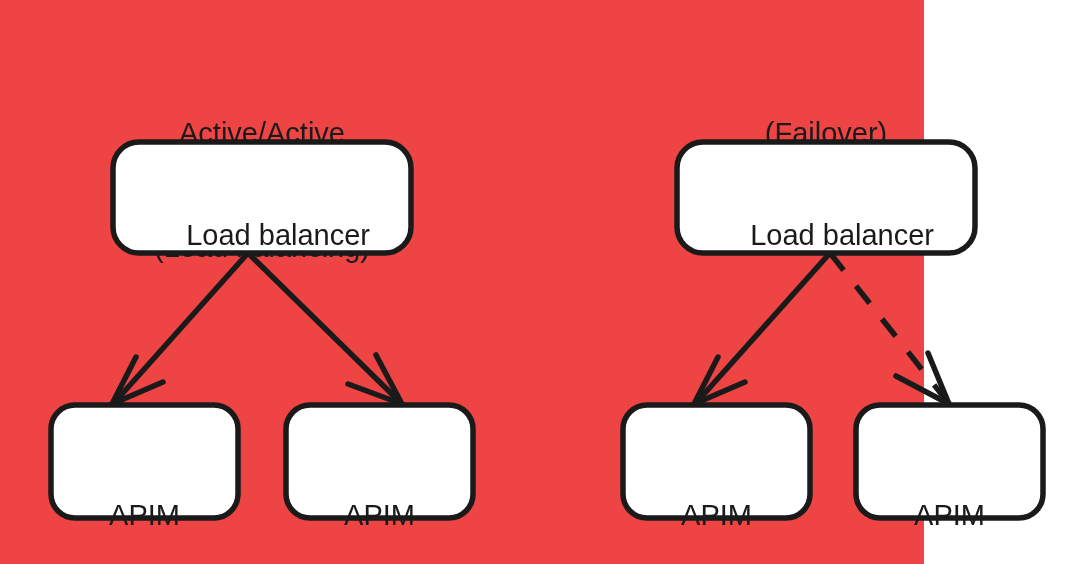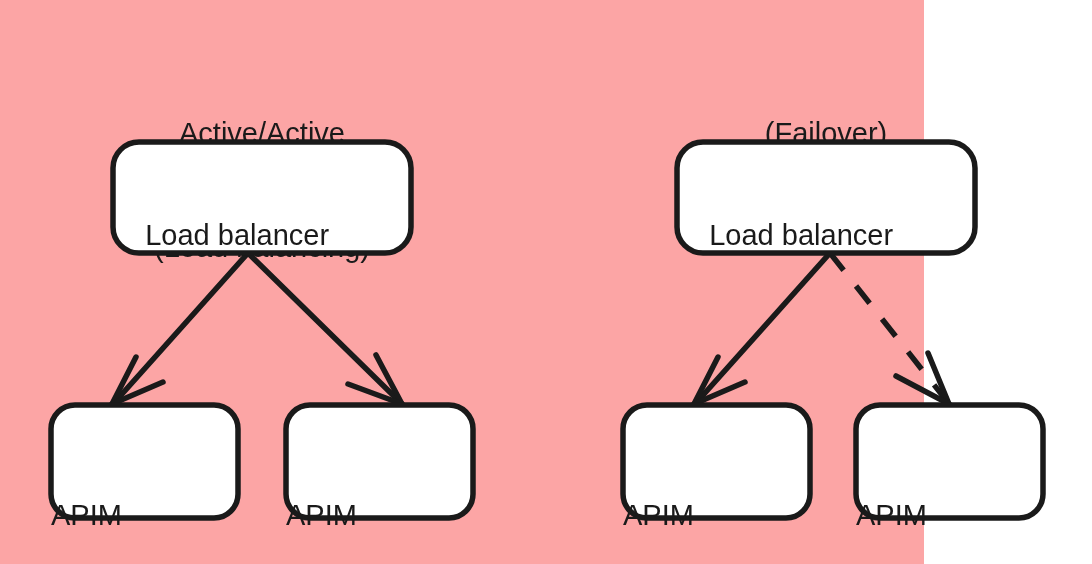--- a/index.html
+++ b/index.html
@@ -11,41 +11,41 @@
     width: 1092px;
     height: 564px;
     font-family: "Liberation Sans", sans-serif;
     color: #1a1a1a;
     overflow: hidden;
   }
   #diagram-root {
     position: relative;
     width: 924px;
     height: 564px;
-    background: #fca5a5;
+    background: #ef4444;
   }
   .svg-layer {
     position: absolute;
     left: 0;
     top: 0;
     width: 1092px;
     height: 564px;
   }
   .panel-title {
     position: absolute;
     text-align: center;
     font-size: 29px;
     line-height: 38px;
     color: #1a1a1a;
     white-space: pre;
     letter-spacing: 0px;
   }
   .node-label {
     position: absolute;
-    text-align: left;
+    text-align: center;
     font-size: 29px;
     line-height: 36px;
     color: #1a1a1a;
     white-space: pre;
     pointer-events: none;
   }
   .title-line { display: block; }
 </style>
 </head>
 <body>

